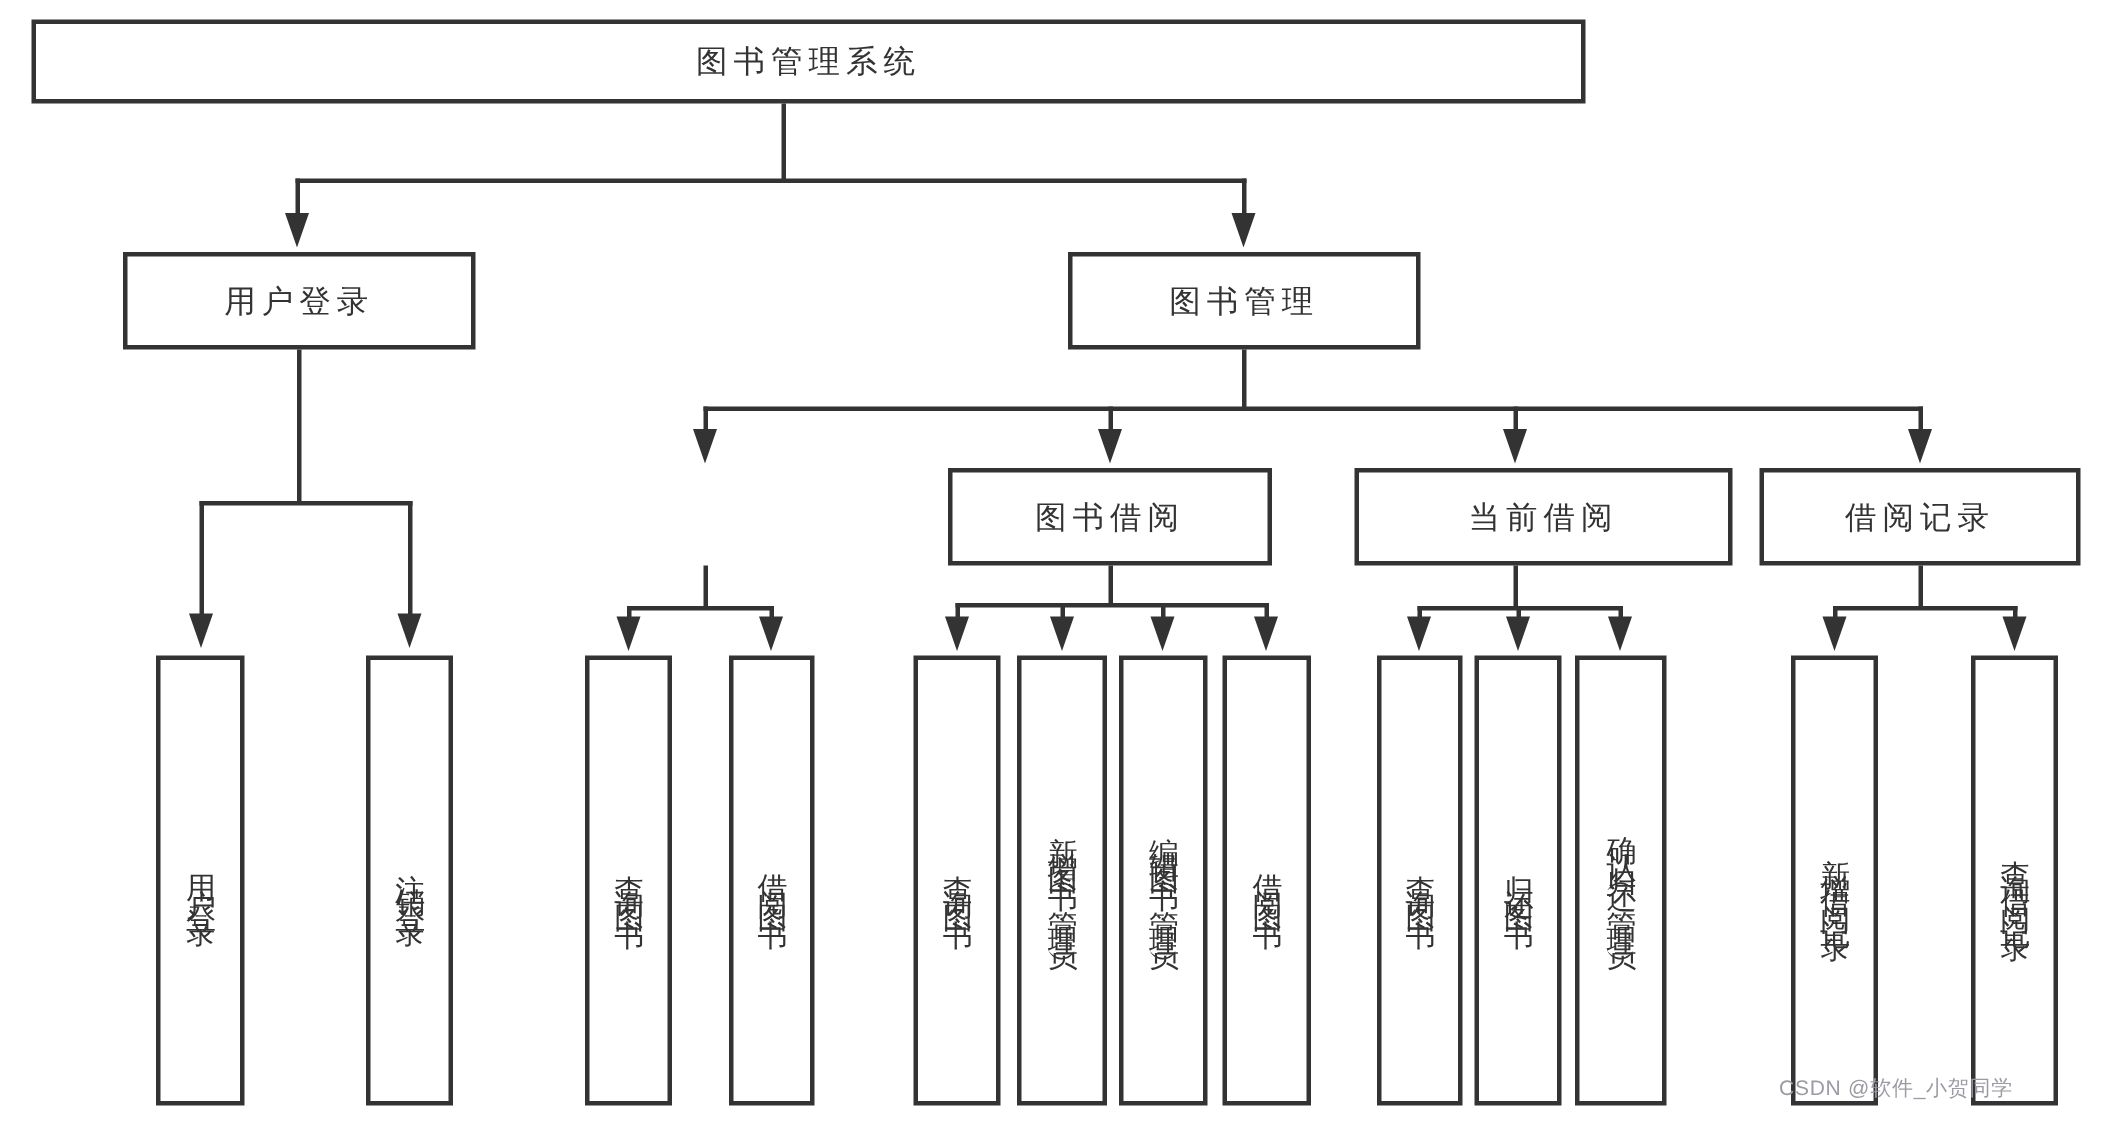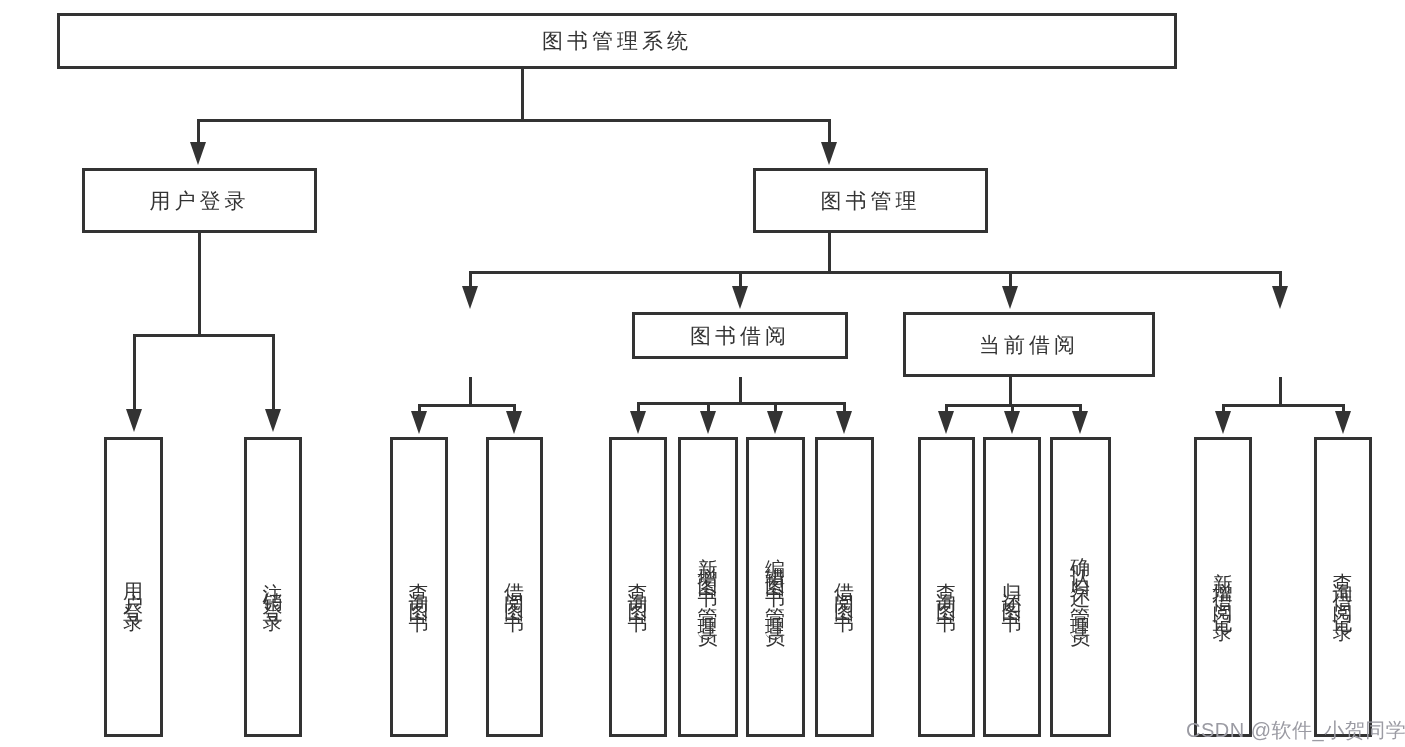--- a/index.html
+++ b/index.html
@@ -32,64 +32,65 @@
   
   .ah{
     position:absolute;width:0;height:0;
     border-left:8px solid transparent;
     border-right:8px solid transparent;
     border-top:23px solid #333333;
   }
   .watermark{
     position:absolute;
     left:1186px;top:717px;
-    font-size:20px;
+    font-size:14px;
     color:#9b9ba3;
     white-space:nowrap;
     z-index:5;
     letter-spacing:0.5px;
   }
 </style>
 </head>
 <body>
 
 <div class="canvas">
 
-  <div class="node hnode" style="left:21px;top:13px;width:1120px;height:56px;margin-left:36px;">图书管理系统</div>
+  <div class="node hnode" style="left:21px;top:13px;width:1036px;height:56px;">图书管理系统</div>
 
   <div class="l" style="left:521px;top:69px;width:3px;height:51px;"></div>
   <div class="l" style="left:197px;top:119px;width:634px;height:3px;"></div>
   <div class="l" style="left:197px;top:119px;width:3px;height:24px;"></div>
   <div class="ah" style="left:190px;top:142px;"></div>
   <div class="l" style="left:828px;top:119px;width:3px;height:24px;"></div>
   <div class="ah" style="left:821px;top:142px;"></div>
 
   <div class="node hnode" style="left:82px;top:168px;width:235px;height:65px;">用户登录</div>
-  <div class="node hnode" style="left:712px;top:168px;width:235px;height:65px;margin-left:41px;">图书管理</div>
+  <div class="node hnode" style="left:712px;top:168px;width:235px;height:65px;">图书管理</div>
 
   <div class="l" style="left:198px;top:233px;width:3px;height:103px;"></div>
   <div class="l" style="left:133px;top:334px;width:142px;height:3px;"></div>
   <div class="l" style="left:133px;top:334px;width:3px;height:76px;"></div>
   <div class="ah" style="left:126px;top:409px;"></div>
   <div class="l" style="left:272px;top:334px;width:3px;height:76px;"></div>
   <div class="ah" style="left:265px;top:409px;"></div>
 
   <div class="l" style="left:828px;top:233px;width:3px;height:41px;"></div>
   <div class="l" style="left:469px;top:271px;width:813px;height:3px;"></div>
   <div class="l" style="left:469px;top:271px;width:3px;height:16px;"></div>
   <div class="ah" style="left:462px;top:286px;"></div>
   <div class="l" style="left:739px;top:271px;width:3px;height:16px;"></div>
   <div class="ah" style="left:732px;top:286px;"></div>
   <div class="l" style="left:1009px;top:271px;width:3px;height:16px;"></div>
   <div class="ah" style="left:1002px;top:286px;"></div>
   <div class="l" style="left:1279px;top:271px;width:3px;height:16px;"></div>
   <div class="ah" style="left:1272px;top:286px;"></div>
 
-  <div class="node hnode" style="left:632px;top:312px;width:216px;height:47px;">图书借阅</div>
+  <div class="node hnode" style="left:632px;top:312px;width:216px;height:65px;">图书借阅</div>
   <div class="node hnode" style="left:903px;top:312px;width:252px;height:65px;">当前借阅</div>
+  <div class="node hnode" style="left:1173px;top:312px;width:214px;height:65px;">借阅记录</div>
 
   <div class="l" style="left:469px;top:377px;width:3px;height:29px;"></div>
   <div class="l" style="left:418px;top:404px;width:98px;height:3px;"></div>
   <div class="l" style="left:418px;top:404px;width:3px;height:8px;"></div>
   <div class="ah" style="left:411px;top:411px;"></div>
   <div class="l" style="left:513px;top:404px;width:3px;height:8px;"></div>
   <div class="ah" style="left:506px;top:411px;"></div>
 
   <div class="l" style="left:739px;top:377px;width:3px;height:27px;"></div>
   <div class="l" style="left:637px;top:402px;width:209px;height:3px;"></div>

